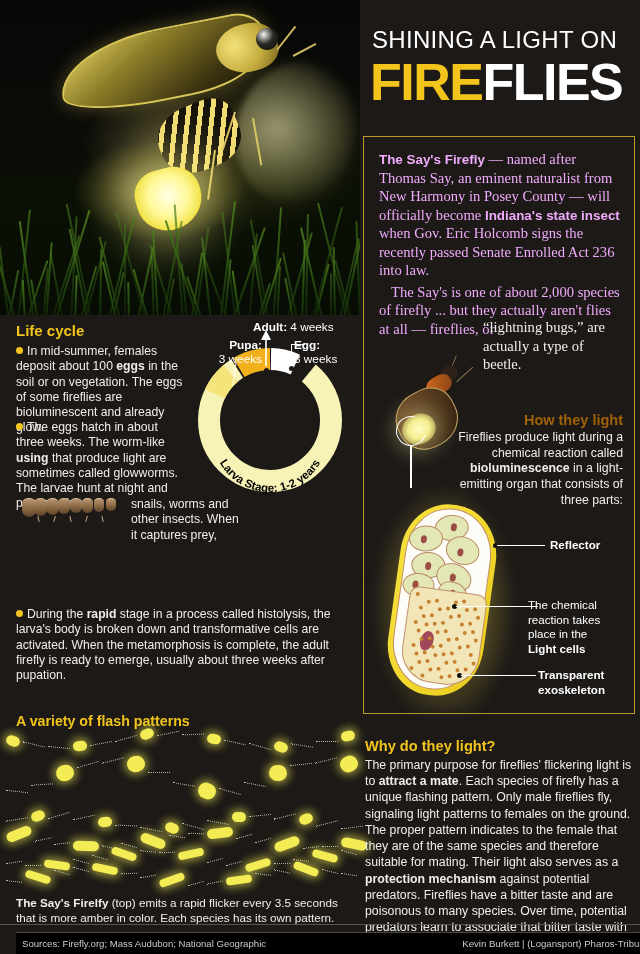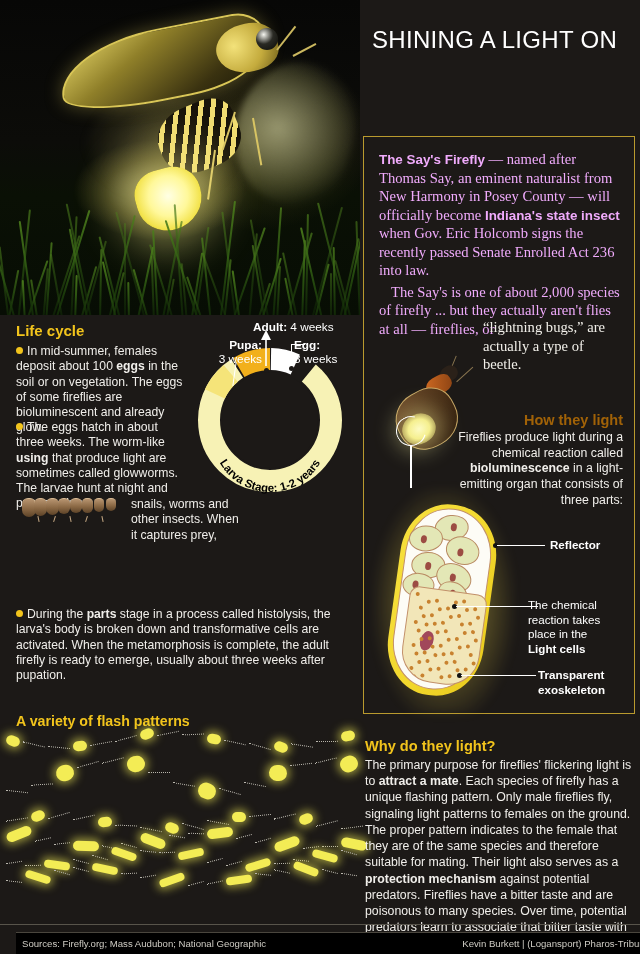--- a/index.html
+++ b/index.html
@@ -396,20 +396,21 @@
         <div class="blade" style="left:350.5px;height:65px;transform:rotate(-15deg);opacity:0.5;"></div>
         <div class="blade" style="left:358.8px;height:102px;transform:rotate(-2deg);opacity:0.6;"></div>
         <div class="blade" style="left:7.099999999999966px;height:54px;transform:rotate(11deg);opacity:0.7;"></div>
         <div class="blade" style="left:15.399999999999977px;height:91px;transform:rotate(-16deg);opacity:0.8;"></div>
         <div class="blade" style="left:23.69999999999999px;height:43px;transform:rotate(-3deg);opacity:0.9;"></div>
       </div>
   </div>
 
   <div class="header">
     <div class="hdr-line">SHINING A LIGHT ON</div>
+    <div class="hdr-big"><span class="hdr-fire">FIRE</span><span class="hdr-flies">FLIES</span></div>
   </div>
 
   <div class="gold-panel"></div>
 
   <div class="say-text">
     <p style="margin-bottom:3px;"><b>The Say's Firefly</b><span> — named after Thomas Say, an eminent naturalist from New Harmony in Posey County — will officially become </span><b>Indiana's state insect</b><span> when Gov. Eric Holcomb signs the recently passed Senate Enrolled Act 236 into law.</span></p>
     <p class="say-indent">The Say's is one of about 2,000 species of firefly ... but they actually aren't flies at all — fireflies, or</p>
   </div>
   <div class="say-wrap-right">“lightning bugs,” are actually a type of beetle.</div>
 
@@ -537,21 +538,21 @@
   </div>
 
   <div class="lc-p" style="left:16px;top:420px;width:172px;">
     <span class="bullet"></span><span>The eggs hatch in about three weeks. The worm-like </span><b>using</b><span> that produce light are sometimes called glowworms. The larvae hunt at night and prey on slugs,</span>
   </div>
 
   <div class="lc-p" style="left:131px;top:497px;width:112px;">snails, worms and other insects. When it captures prey,</div>
 
 
   <div class="lc-p" style="left:16px;top:607px;width:336px;">
-    <span class="bullet"></span><span>During the </span><b>parts</b><span> stage in a process called histolysis, the larva's body is broken down and transformative cells are activated. When the metamorphosis is complete, the adult firefly is ready to emerge, usually about three weeks after pupation.</span>
+    <span class="bullet"></span><span>During the </span><b>rapid</b><span> stage in a process called histolysis, the larva's body is broken down and transformative cells are activated. When the metamorphosis is complete, the adult firefly is ready to emerge, usually about three weeks after pupation.</span>
   </div>
 
 
   <div class="larva-img" id="larva">
       <div class="larva-seg" style="left:0px;width:14px;height:19px;"></div>
       <div class="larva-seg" style="left:12px;width:13.4px;height:18.1px;"></div>
       <div class="larva-seg" style="left:24px;width:12.8px;height:17.2px;"></div>
       <div class="larva-seg" style="left:36px;width:12.2px;height:16.3px;"></div>
       <div class="larva-seg" style="left:48px;width:11.6px;height:15.4px;"></div>
       <div class="larva-seg" style="left:60px;width:11px;height:14.5px;"></div>
@@ -697,20 +698,21 @@
       <div class="fl" style="left:159px;top:146.0106458043883px;width:26px;height:8px;transform:rotate(-19.811960510490792deg);border-radius:4px;"></div>
       <div class="dash" style="left:188px;top:152.9594001839453px;width:16px;transform:rotate(-15.397838077300964deg);"></div>
       <div class="dash" style="left:207px;top:152.29987324293896px;width:16px;transform:rotate(-11.70460000468124deg);"></div>
       <div class="fl" style="left:226px;top:145.7236659299919px;width:26px;height:8px;transform:rotate(-7.452215526313389deg);border-radius:4px;"></div>
       <div class="dash" style="left:255px;top:143.98467678334455px;width:16px;transform:rotate(5.9261934035962955deg);"></div>
       <div class="dash" style="left:274px;top:140.73706480398968px;width:16px;transform:rotate(12.067102937514045deg);"></div>
       <div class="fl" style="left:293px;top:135.0906540234518px;width:26px;height:8px;transform:rotate(21.362247806929282deg);border-radius:4px;"></div>
       <div class="dash" style="left:322px;top:140.6094349008631px;width:16px;transform:rotate(14.165009756999027deg);"></div>
       <div class="dash" style="left:341px;top:143.79707622716955px;width:16px;transform:rotate(9.194275883916292deg);"></div>
     </div>
+  <div class="fp-cap"><b>The Say's Firelfy</b><span> (top) emits a rapid flicker every 3.5 seconds that is more amber in color. Each species has its own pattern.</span></div>
 
   <div class="why-head">Why do they light?</div>
   <div class="why-body"><span>The primary purpose for fireflies' flickering light is to </span><b>attract a mate</b><span>. Each species of firefly has a unique flashing pattern. Only male fireflies fly, signaling light patterns to females on the ground. The proper pattern indicates to the female that they are of the same species and therefore suitable for mating. Their light also serves as a </span><b>protection mechanism</b><span> against potential predators. Fireflies have a bitter taste and are poisonous to many species. Over time, potential predators learn to associate that bitter taste with the light and avoid consuming fireflies.</span></div>
 
   <div class="divider-h"></div>
   <div class="footer">
     <div class="foot-left">Sources: Firefly.org; Mass Audubon; National Geographic</div>
     <div class="foot-right">Kevin Burkett | (Logansport) Pharos-Tribune</div>
   </div>
 

